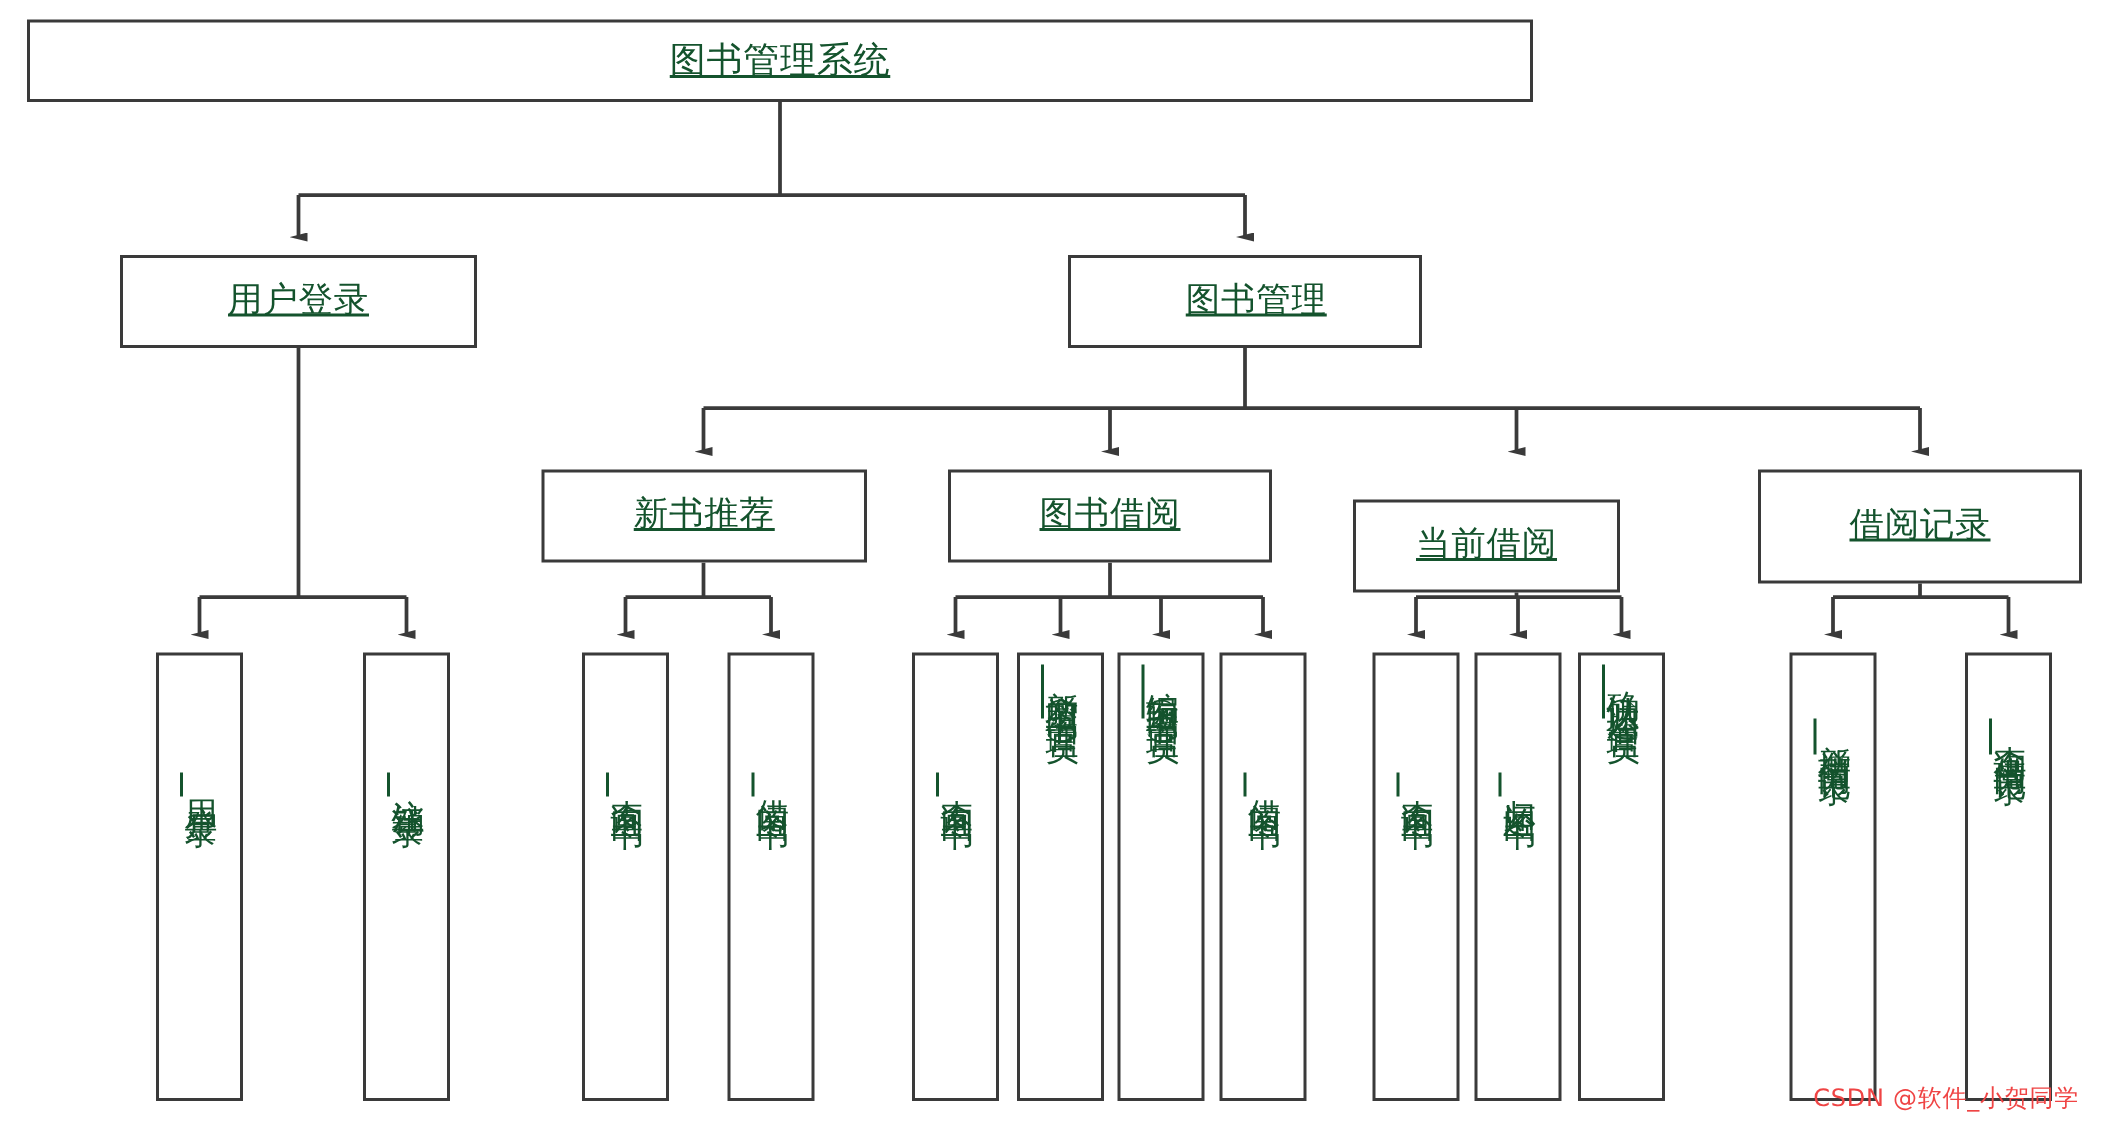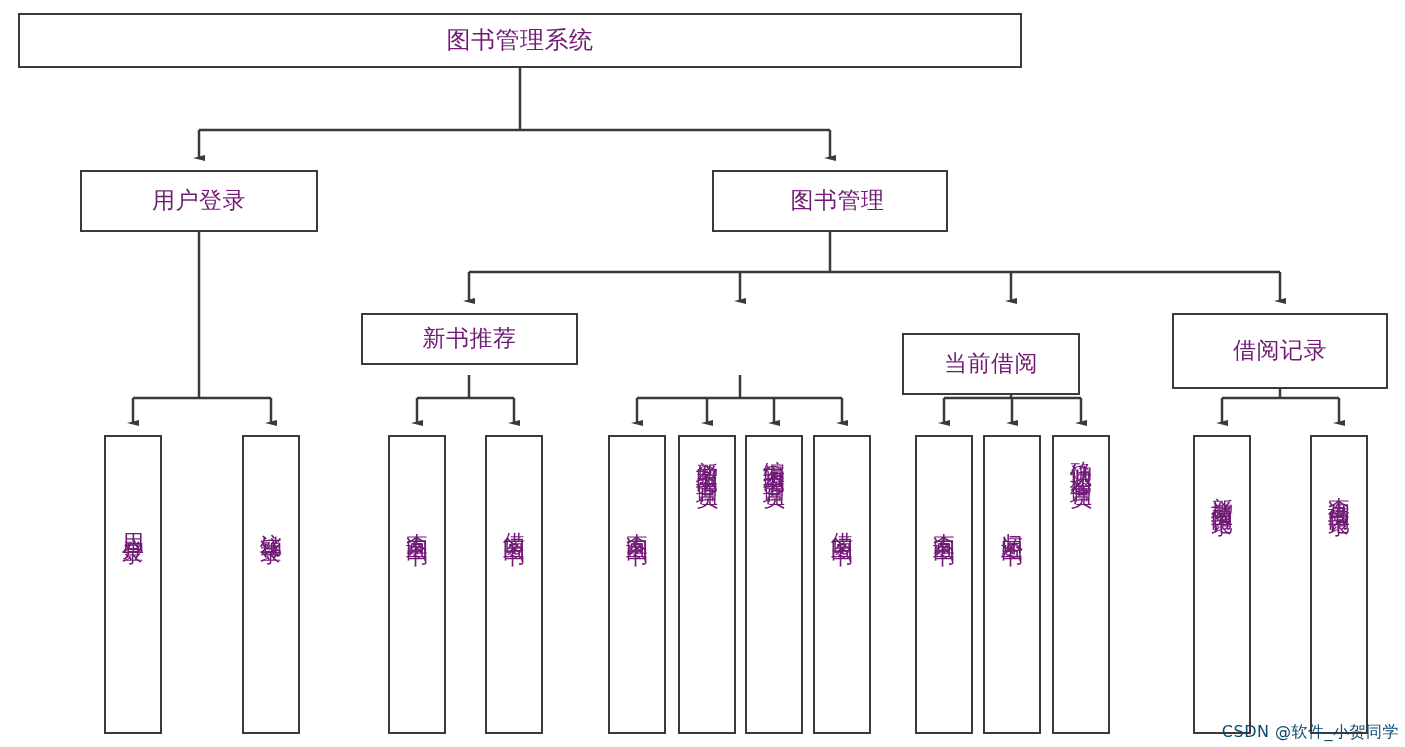--- a/index.html
+++ b/index.html
@@ -24,21 +24,22 @@
     pointer-events: none;
   }
   .node {
     position: absolute;
     box-sizing: border-box;
     border: 2.5px solid #3a3a3a;
     background: #ffffff;
     display: flex;
     align-items: center;
     justify-content: center;
-    color: #701a75;
+    color: #14532d;
+    text-decoration: underline;
   }
   .node-label {
     display: block;
     line-height: 1.18;
     letter-spacing: 0.5px;
     white-space: nowrap;
   }
   .h-node .node-label {
     font-size: 23px;
   }
@@ -53,24 +54,24 @@
   .v-node .node-label {
     writing-mode: vertical-rl;
     text-orientation: upright;
     font-size: 22px;
     letter-spacing: 4px;
     line-height: 1;
     white-space: nowrap;
   }
   .watermark {
     position: absolute;
-    right: 6px;
+    right: 19px;
     bottom: 4px;
     font-size: 16px;
-    color: #0c4a6e;
+    color: #ef4444;
     letter-spacing: 0.5px;
     white-space: nowrap;
     user-select: none;
   }
 </style>
 </head>
 <body>
 
 <div id="canvas">
 
@@ -128,22 +129,25 @@
     <span class="node-label">图书管理系统</span>
   </div>
 
   <div class="node h-node" style="left:80px; top:170px; width:238px; height:62px;">
     <span class="node-label">用户登录</span>
   </div>
   <div class="node h-node" style="left:712px; top:170px; width:236px; height:62px;padding-left:15px;">
     <span class="node-label">图书管理</span>
   </div>
 
-  <div class="node h-node" style="left:361px; top:313px; width:217px; height:52px;">
+  <div class="node h-node" style="left:361px; top:313px; width:217px; height:62px;">
     <span class="node-label">新书推荐</span>
+  </div>
+  <div class="node h-node" style="left:632px; top:313px; width:216px; height:62px;">
+    <span class="node-label">图书借阅</span>
   </div>
   <div class="node h-node" style="left:902px; top:313px; width:178px; height:62px;margin-top:20px;">
     <span class="node-label">当前借阅</span>
   </div>
   <div class="node h-node" style="left:1172px; top:313px; width:216px; height:76px;">
     <span class="node-label">借阅记录</span>
   </div>
 
   <div class="node v-node" style="left:104px; top:435px; width:58px; height:299px; padding-top:78px;">
     <span class="node-label">用户登录</span>

